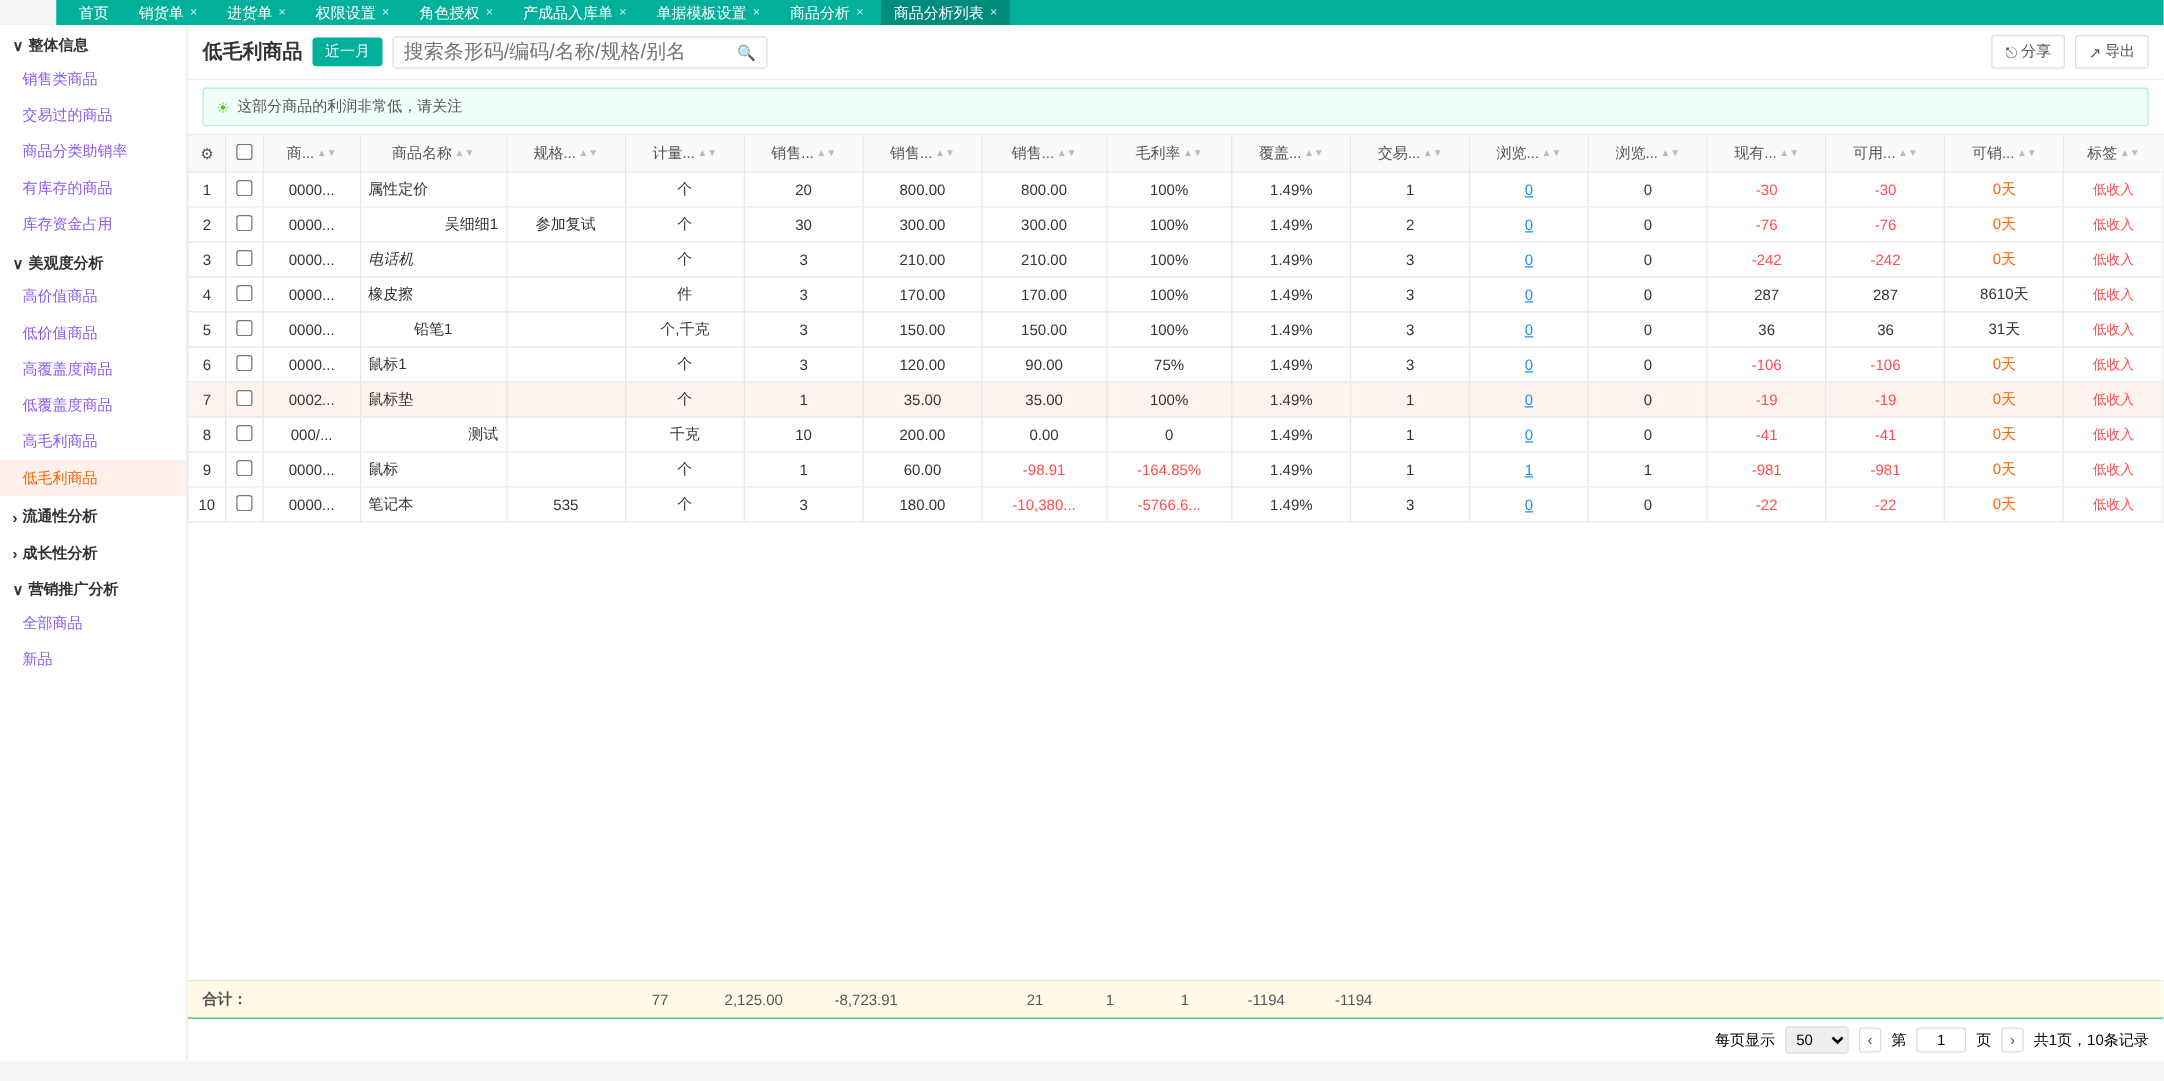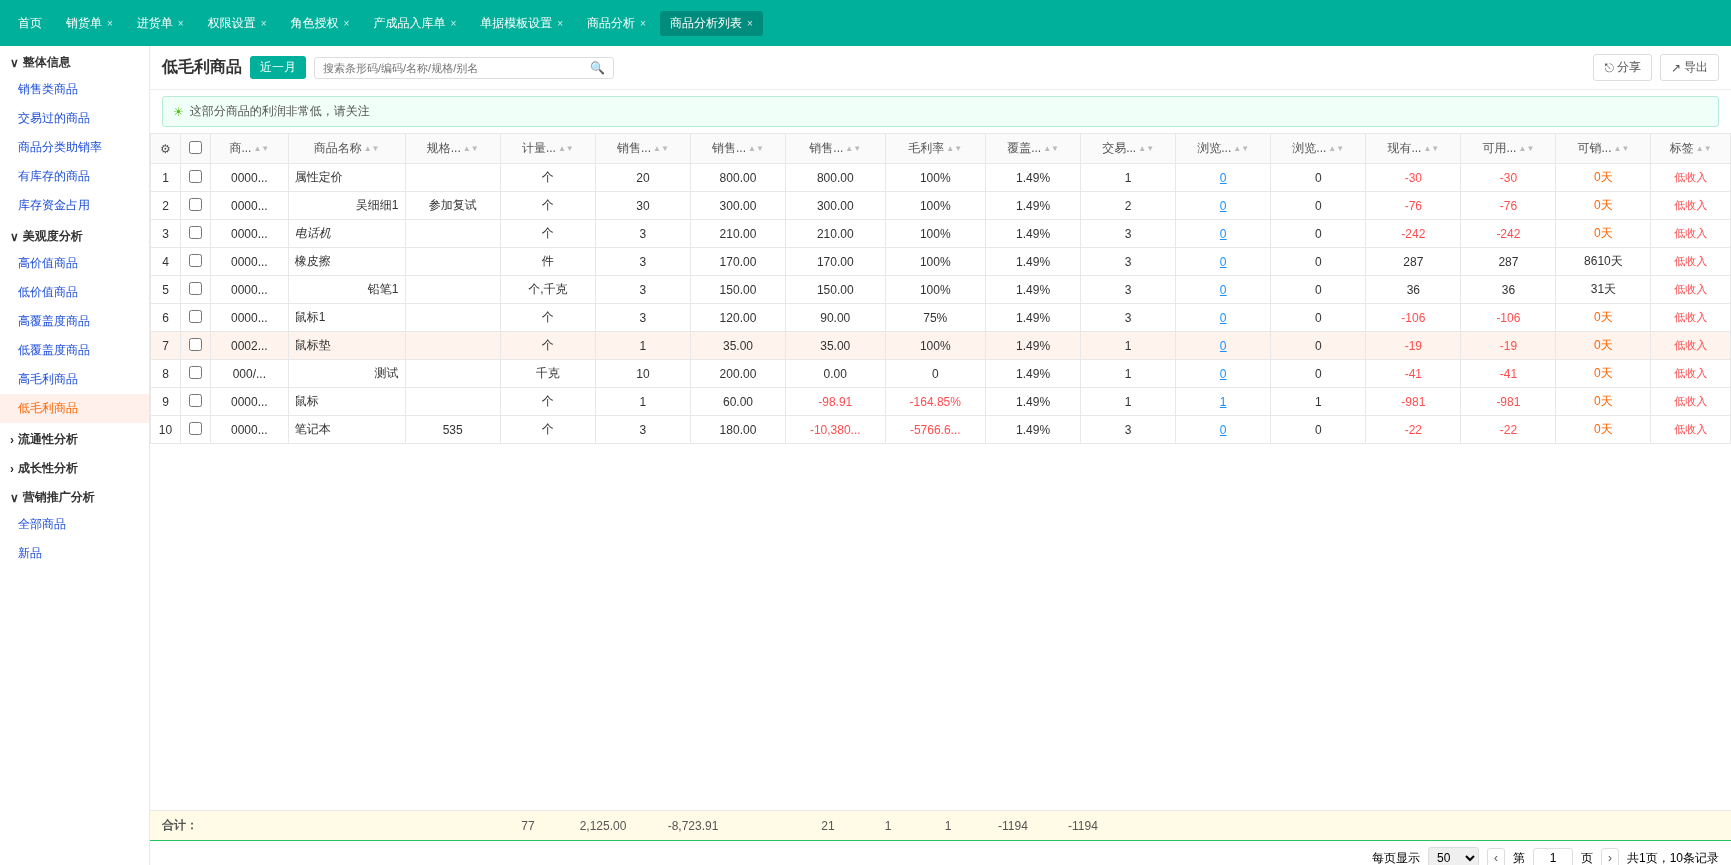--- a/index.html
+++ b/index.html
@@ -3,23 +3,24 @@
   <meta charset="utf-8">
   <style>
     * { box-sizing: border-box; margin: 0; padding: 0; font-family: 'Microsoft YaHei', '微软雅黑', sans-serif; font-size: 12px; }
     body { background: #f5f5f5; overflow: hidden; width: 1731px; height: 865px; }
 
     
     .top-nav {
       background: #00b09b;
       display: flex;
       align-items: center;
-      height: 46px;
+      height: 20px;
       padding: 0 8px;
       gap: 4px;
+      margin-left: 45px;
     }
     .nav-item {
       color: #fff;
       padding: 4px 10px;
       cursor: pointer;
       white-space: nowrap;
       border-radius: 3px;
       display: flex; align-items: center; gap: 3px;
     }
     .nav-item.active { background: rgba(0,0,0,0.2); }
@@ -38,21 +39,21 @@
     }
     .sidebar-group-title {
       color: #333;
       padding: 8px 10px 4px;
       font-weight: bold;
       display: flex; align-items: center; gap: 4px;
       cursor: pointer;
     }
     .sidebar-item {
       padding: 6px 10px 6px 18px;
-      color: #1d4ed8;
+      color: #8b5cf6;
       cursor: pointer;
       white-space: nowrap;
     }
     .sidebar-item.active { background: #fff0eb; color: #ff6600; }
 
     
     .content { flex: 1; display: flex; flex-direction: column; overflow: hidden; background: #fff; }
 
     
     .content-header {
@@ -61,21 +62,21 @@
     }
     .page-title { font-size: 16px; font-weight: bold; color: #333; }
     .date-filter-btn {
       background: #00b09b; color: #fff; border: none; border-radius: 3px;
       padding: 3px 10px; cursor: pointer; font-size: 12px;
     }
     .search-box {
       display: flex; align-items: center; border: 1px solid #ddd; border-radius: 3px;
       padding: 3px 8px; flex: 1; max-width: 300px;
     }
-    .search-box input { border: none; outline: none; flex: 1; font-size: 11px; color: #999; }
+    .search-box input { border: none; outline: none; flex: 1; font-size: 16px; color: #999; }
     .search-icon { color: #aaa; }
     .header-actions { margin-left: auto; display: flex; gap: 8px; }
     .action-btn {
       display: flex; align-items: center; gap: 3px; padding: 4px 10px;
       border: 1px solid #ddd; border-radius: 3px; cursor: pointer; color: #555; background: #fff;
     }
 
     
     .notice-bar {
       background: #f0fff8; border: 1px solid #b7ebd9; border-radius: 3px;
@@ -339,21 +340,21 @@
       <td>0</td>
       <td class="">287</td>
       <td class="">287</td>
       <td class="">8610天</td>
       <td><span class="tag-low-income">低收入</span></td>
     </tr>
             <tr>
       <td>5</td>
       <td class="checkbox-cell"><input type="checkbox" style=""></td>
       <td>0000...</td>
-      <td style="text-align:right;">铅笔1</td>
+      <td style="text-align:center;">铅笔1</td>
       <td></td>
       <td>个,千克</td>
       <td>3</td>
       <td>150.00</td>
       <td class="">150.00</td>
       <td class="">100%</td>
       <td>1.49%</td>
       <td>3</td>
       <td><span class="link-style">0</span></td>
       <td>0</td>

